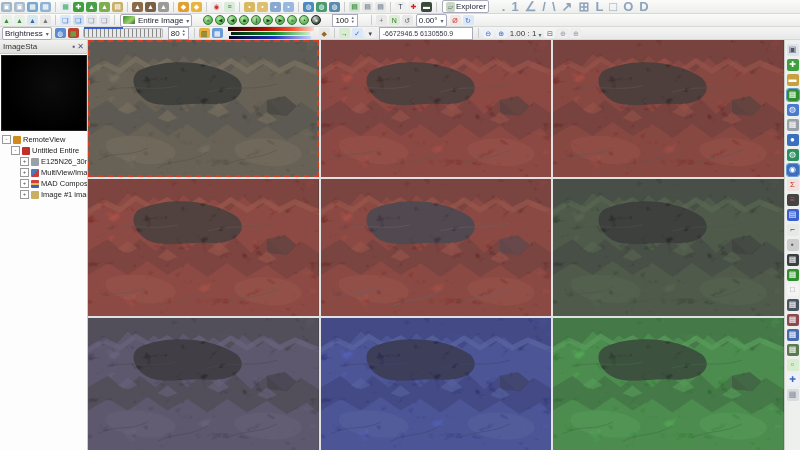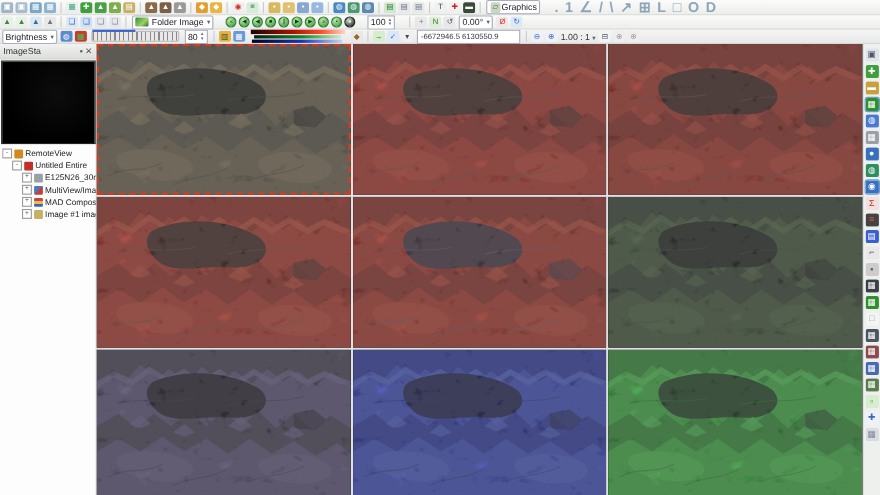--- a/index.html
+++ b/index.html
@@ -132,21 +132,21 @@
       <span class="tbicon" style="background: linear-gradient(160deg, rgb(232, 232, 232), rgb(232, 232, 232)) rgb(232, 232, 232); color: rgb(102, 119, 136);">▤</span>
       <span class="tbicon" style="background: linear-gradient(160deg, rgb(232, 232, 232), rgb(232, 232, 232)) rgb(232, 232, 232); color: rgb(102, 119, 136);">▤</span>
       <span class="sep"></span>
       <span class="tbicon" style="background: linear-gradient(160deg, rgb(240, 240, 240), rgb(240, 240, 240)) rgb(240, 240, 240); color: rgb(51, 68, 85);">T</span>
       <span class="tbicon" style="background: linear-gradient(160deg, rgb(240, 240, 240), rgb(240, 240, 240)) rgb(240, 240, 240); color: rgb(208, 32, 32);">✚</span>
       <span class="tbicon" style="background: linear-gradient(160deg, rgb(58, 74, 58), rgb(58, 74, 58)) rgb(58, 74, 58);">▬</span>
     </span>
   <span class="sep"></span>
   <span class="combo">
     <span class="tbicon" style="background:#c8d8c0;color:#567;width:9px">▱</span>
-    <span>Graphics</span>
+    <span>Explorer</span>
   </span>
   <span class="gap"></span>
   <span style="display: inline-flex; align-items: center;">
       <span class="drawglyph">.</span>
       <span class="drawglyph">1</span>
       <span class="drawglyph">∠</span>
       <span class="drawglyph">/</span>
       <span class="drawglyph">\</span>
       <span class="drawglyph">↗</span>
       <span class="drawglyph">⊞</span>
@@ -165,21 +165,21 @@
       <span class="tbicon" style="background: linear-gradient(160deg, rgb(232, 232, 232), rgb(232, 232, 232)) rgb(232, 232, 232); color: rgb(119, 119, 119);">▲</span>
       <span class="sep"></span>
       <span class="tbicon" style="background: linear-gradient(160deg, rgb(220, 232, 248), rgb(220, 232, 248)) rgb(220, 232, 248); color: rgb(58, 106, 192);">❏</span>
       <span class="tbicon" style="background: linear-gradient(160deg, rgb(207, 224, 244), rgb(207, 224, 244)) rgb(207, 224, 244); color: rgb(58, 106, 192);">❏</span>
       <span class="tbicon" style="background: linear-gradient(160deg, rgb(228, 232, 236), rgb(228, 232, 236)) rgb(228, 232, 236); color: rgb(136, 136, 153);">❏</span>
       <span class="tbicon" style="background: linear-gradient(160deg, rgb(228, 232, 236), rgb(228, 232, 236)) rgb(228, 232, 236); color: rgb(136, 136, 153);">❏</span>
     </span>
   <span class="sep"></span>
   <span class="combo">
     <span class="chip"></span>
-    <span>Folder Image</span>
+    <span>Entire Image</span>
     <span class="chev">▾</span>
   </span>
   <span class="gap"></span>
   <span style="display: inline-flex; align-items: center;">
       <span class="tbicon circle">«</span>
       <span class="tbicon circle">◀</span>
       <span class="tbicon circle">◀</span>
       <span class="tbicon circle">■</span>
       <span class="tbicon circle">∥</span>
       <span class="tbicon circle">▶</span>

